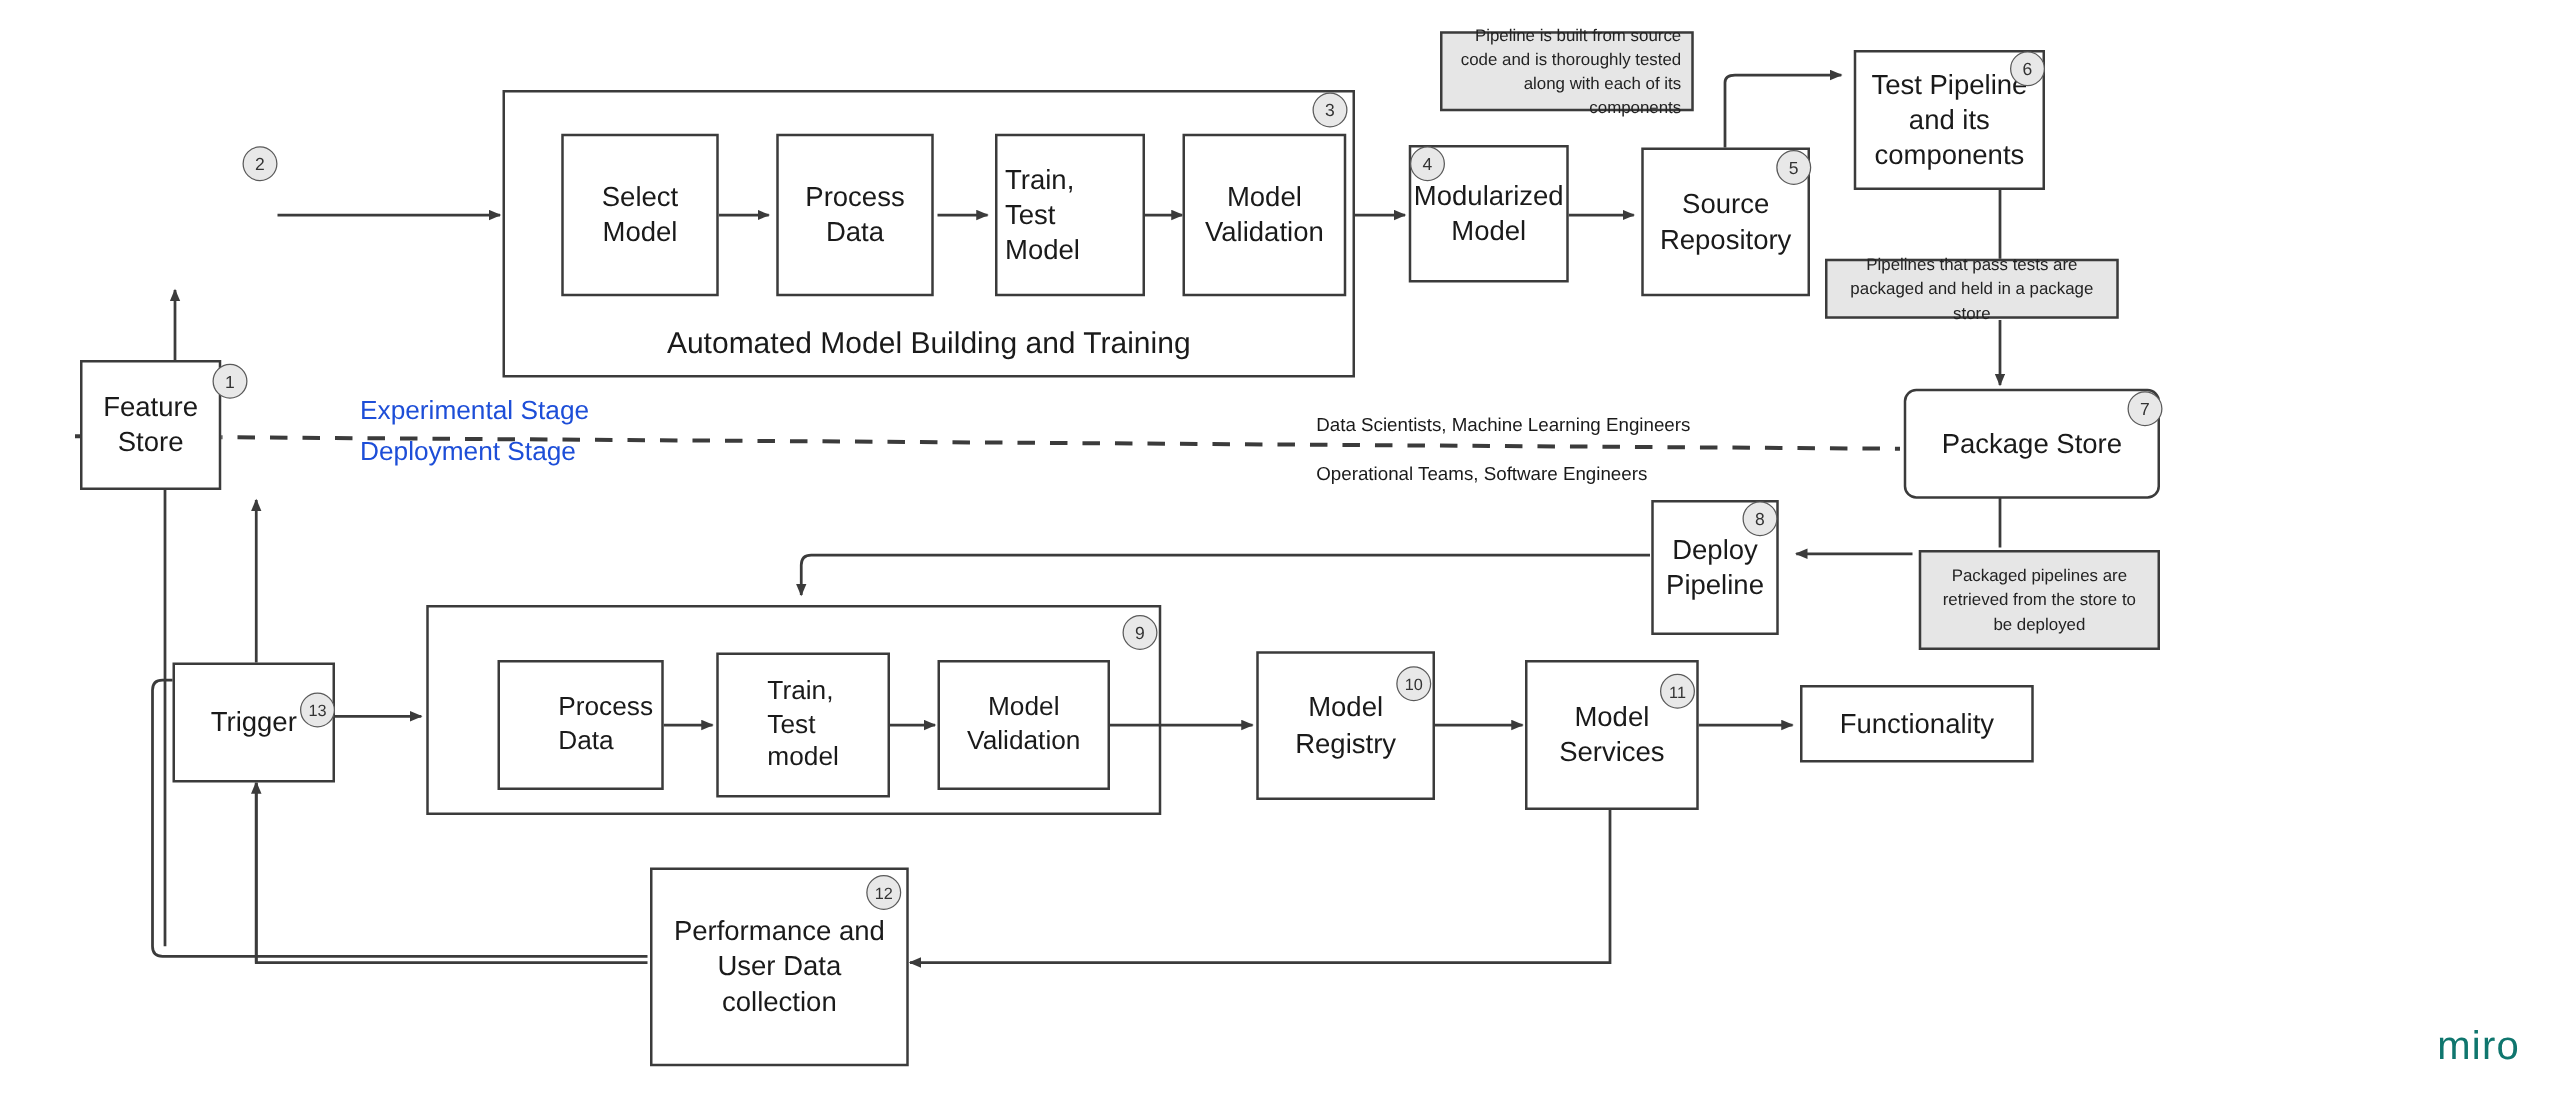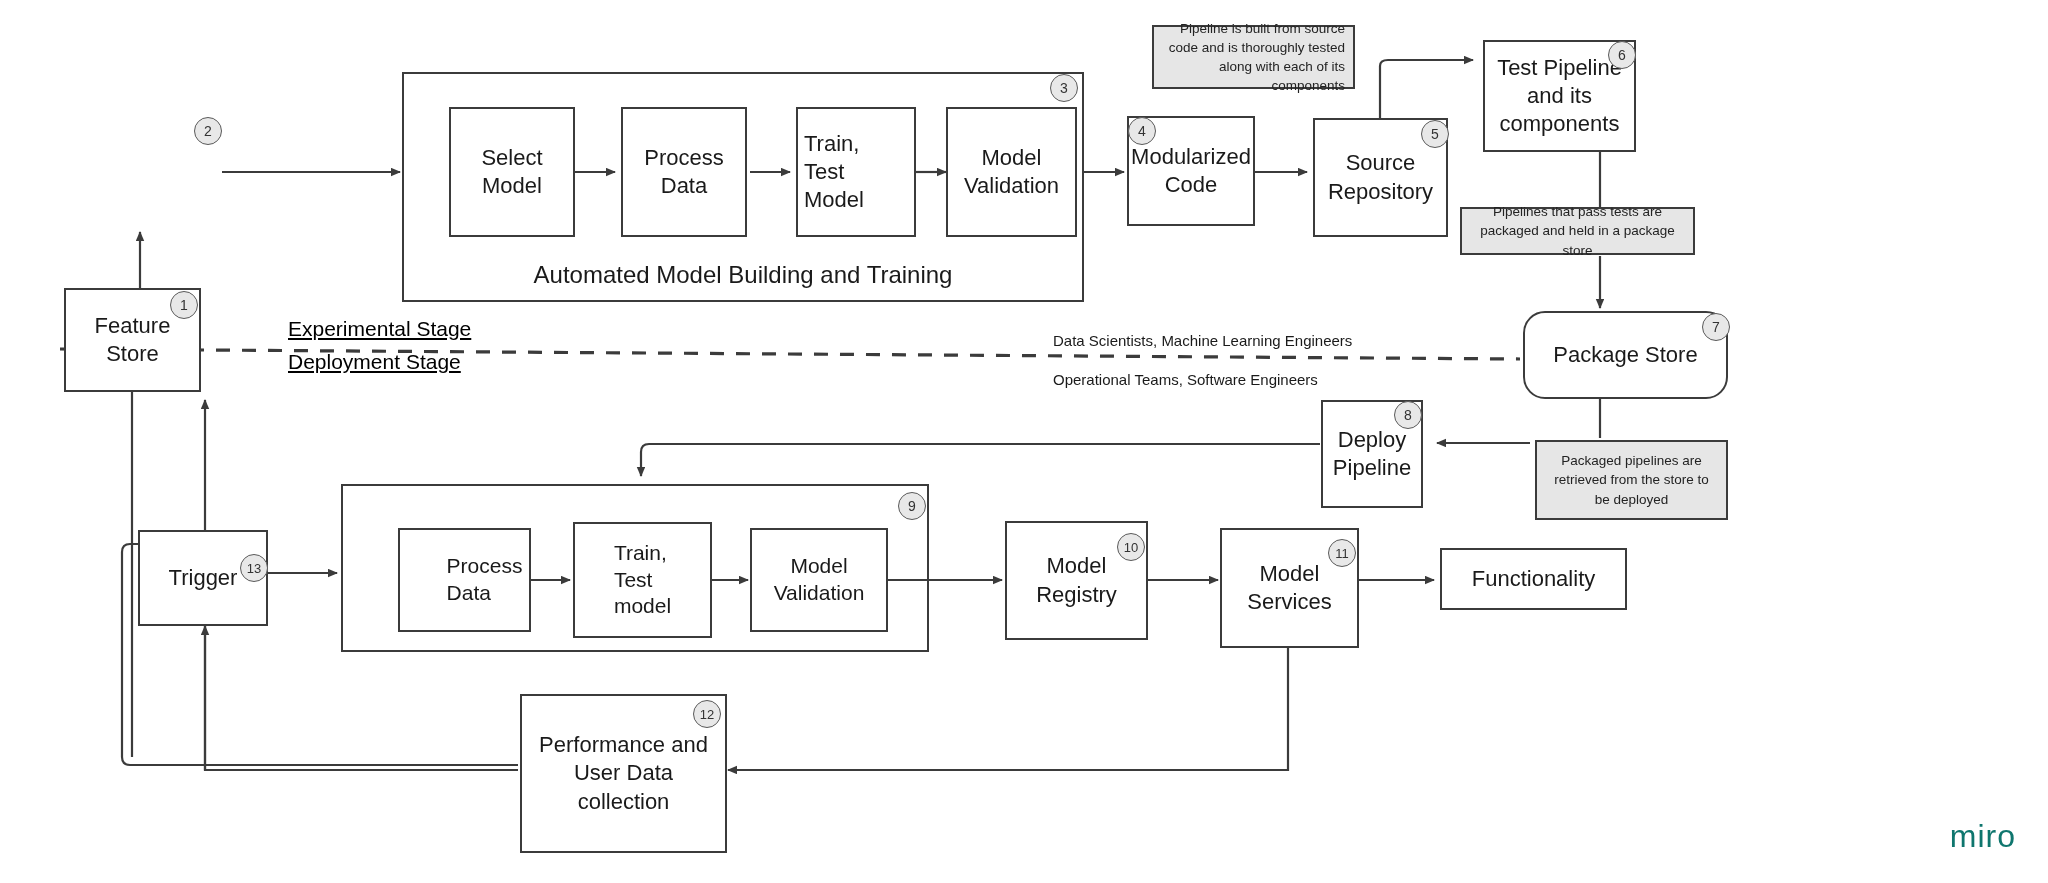--- a/index.html
+++ b/index.html
@@ -32,21 +32,21 @@
     border: 2px solid #3b3b3b;
     background: #ffffff;
     display: flex;
     align-items: center;
     justify-content: center;
     text-align: center;
     line-height: 1.28;
     color: #1a1a1a;
   }
   .node .label { padding: 0 6px; }
-  .rounded { border-radius: 22px; }
+  .rounded { border-radius: 10px; }
   .group {
     position: absolute;
     box-sizing: border-box;
     border: 2px solid #3b3b3b;
     background: transparent;
   }
   .group-title {
     position: absolute;
     text-align: center;
     color: #1a1a1a;
@@ -76,23 +76,22 @@
     font-size: 14px;
     display: flex;
     align-items: center;
     justify-content: center;
     line-height: 1;
     z-index: 6;
   }
   .stage-label {
     position: absolute;
     font-size: 21px;
-    color: #000000;
+    color: #1d4ed8;
     white-space: nowrap;
-    text-decoration: underline;
   }
   .role-label {
     position: absolute;
     font-size: 15px;
     color: #1a1a1a;
     white-space: nowrap;
   }
   .miro {
     position: absolute;
     right: 32px;
@@ -172,21 +171,21 @@
     <path d="M60,349 L1520,359" stroke="#3b3b3b" stroke-width="3.2" fill="none" stroke-dasharray="14 12"></path>
   </svg>
 
   <div class="group" style="left:402px; top:72px; width:682px; height:230px;"></div>
   <div class="badge" style="left:1050px; top:74px;">3</div>
   <div class="group-title t24" style="left:402px; top:261px; width:682px;">Automated Model Building and Training</div>
 
   <div class="group" style="left:341px; top:484px; width:588px; height:168px;"></div>
   <div class="badge" style="left:898px; top:492px;">9</div>
 
-  <div class="node t22" style="left:64px; top:288px; width:137px; height:104px;">
+  <div class="node t22" style="left:64px; top:288px; width:113px; height:104px;">
     <span class="label" style="white-space:pre-line;">Feature
 Store</span>
   </div>
   <div class="badge" style="left:170px; top:291px;">1</div>
 
   <div class="badge" style="left:194px; top:117px;">2</div>
 
   <div class="node t22" style="left:449px; top:107px; width:126px; height:130px;">
     <span class="label" style="white-space:pre-line;">Select Model</span>
   </div>
@@ -200,21 +199,21 @@
 Test Model</span>
   </div>
 
   <div class="node t22" style="left:946px; top:107px; width:131px; height:130px;">
     <span class="label" style="white-space:pre-line;">Model
 Validation</span>
   </div>
 
   <div class="node t22" style="left:1127px; top:116px; width:128px; height:110px;">
     <span class="label" style="white-space:pre-line;">Modularized
-Code</span>
+Model</span>
   </div>
   <div class="badge" style="left:1128px; top:117px;">4</div>
 
   <div class="node t22" style="left:1313px; top:118px; width:135px; height:119px;">
     <span class="label" style="white-space:pre-line;">Source
 Repository</span>
   </div>
   <div class="badge" style="left:1421px; top:120px;">5</div>
 
   <div class="node t22" style="left:1483px; top:40px; width:153px; height:112px;">

